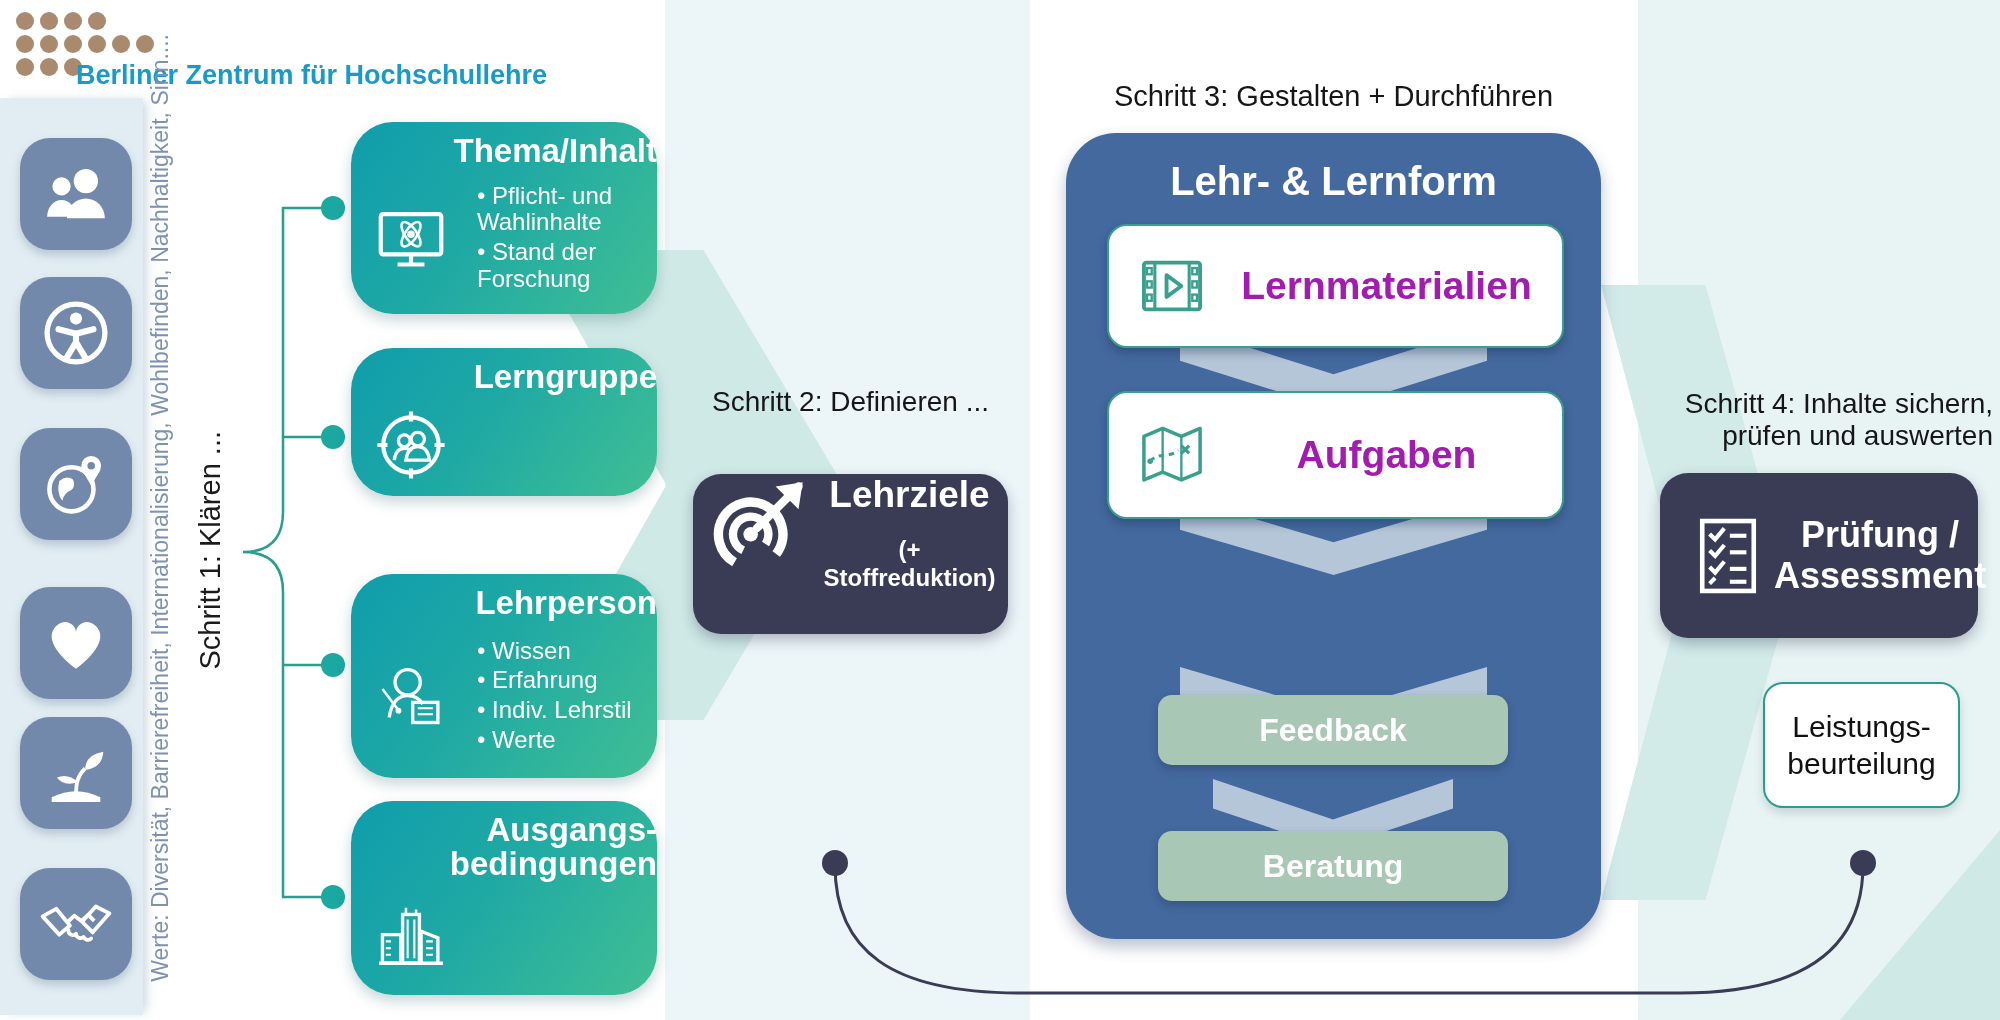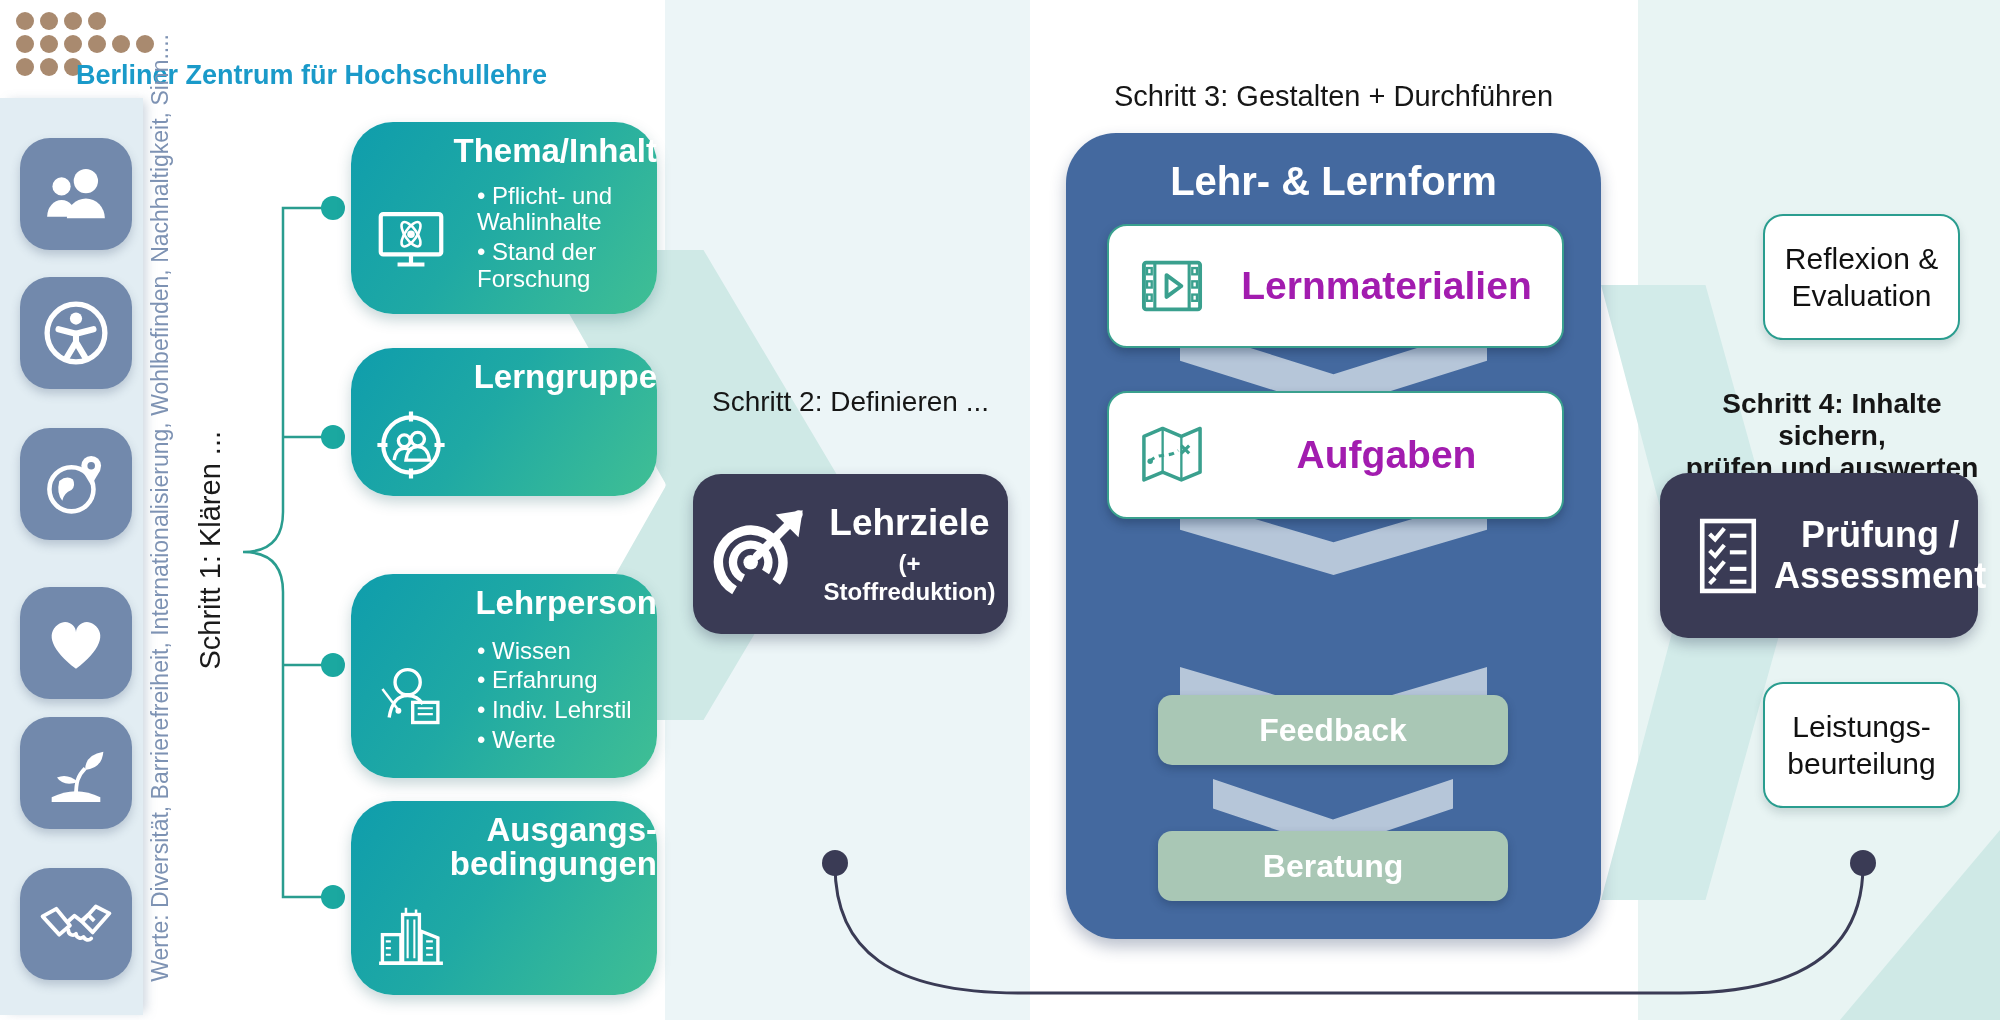--- a/index.html
+++ b/index.html
@@ -38,29 +38,29 @@
   .teal-row svg{width:84px;height:84px;flex:none;margin-left:18px;color:#fff;}
   .teal-box ul{margin:4px 0 10px 0;padding-left:24px;list-style:none;font-size:24px;line-height:1.12;}
   .teal-box li{white-space:pre-line;margin:3px 0;}
   .teal-box li::before{content:"• ";}
   .s1-label{left:188px;top:330px;height:440px;width:44px;display:flex;align-items:center;justify-content:center;}
   .s1-label .vtext{color:#1b1b1b;font-size:29px;}
   
   .step-label{font-size:28px;color:#161616;}
   .s2{left:693px;top:386px;width:315px;text-align:center;}
   .s3{left:1066px;top:80px;width:535px;text-align:center;font-size:29px;}
-  .s4{left:1671px;top:388px;width:322px;text-align:center;font-weight:bold;}
+  .s4{left:1671px;top:388px;width:322px;text-align:right;}
   
   .navy{background:#3a3b55;color:#fff;}
   .lehrziele{left:693px;top:474px;width:315px;height:160px;border-radius:28px;
-             display:flex;align-items:center;box-shadow:0 6px 14px rgba(30,40,70,.3);}
+             display:flex;align-items:flex-start;box-shadow:0 6px 14px rgba(30,40,70,.3);}
   .lehrziele svg{width:104px;height:104px;flex:none;margin-left:14px;color:#fff;}
   .lz-text{flex:1;text-align:center;}
   .lz-title{font-size:37px;font-weight:bold;}
-  .lz-sub{font-size:24px;font-weight:bold;margin-top:6px;}
+  .lz-sub{font-size:24px;font-weight:bold;margin-top:20px;}
   
   .blue-box{left:1066px;top:133px;width:535px;height:806px;border-radius:50px;background:#44699f;
             box-shadow:0 8px 16px rgba(30,50,90,.3);}
   .blue-title{position:absolute;left:0;top:26px;width:100%;text-align:center;color:#fff;
               font-size:40px;font-weight:bold;}
   .wcard{position:absolute;left:41px;width:453px;background:#fff;border:2px solid #3aa08e;
          border-radius:20px;display:flex;align-items:center;z-index:2;
          box-shadow:0 5px 10px rgba(20,40,70,.35);}
   .wcard svg{width:78px;height:78px;flex:none;margin-left:24px;color:#3aa08e;}
   .wcard .clabel{flex:1;text-align:center;font-size:39px;font-weight:bold;color:#a21caf;line-height:1.05;}
@@ -296,22 +296,20 @@
           <path d="M62 38 L72 48 M72 38 L62 48" stroke-width="4"></path>
         </svg>
       <div class="clabel pre">Aufgaben</div>
     </div>
 
 
     <div class="sage-btn" style="top:562px">Feedback</div>
     <div class="sage-btn" style="top:698px">Beratung</div>
   </div>
 
-  <div class="abs outline-box reflexion pre">Reflexion &amp;
-Evaluation</div>
   <div class="abs step-label s4 pre">Schritt 4: Inhalte sichern,
 prüfen und auswerten</div>
 
   <div class="abs outline-box leistung pre">Leistungs-
 beurteilung</div>
 
   <div class="abs navy pruefung">
     <svg viewBox="0 0 100 100" fill="none" stroke="currentColor">
         <rect x="22" y="12" width="56" height="76" stroke-width="5"></rect>
         <path d="M30 26 l6 6 l10 -12" stroke-width="4.5"></path>

